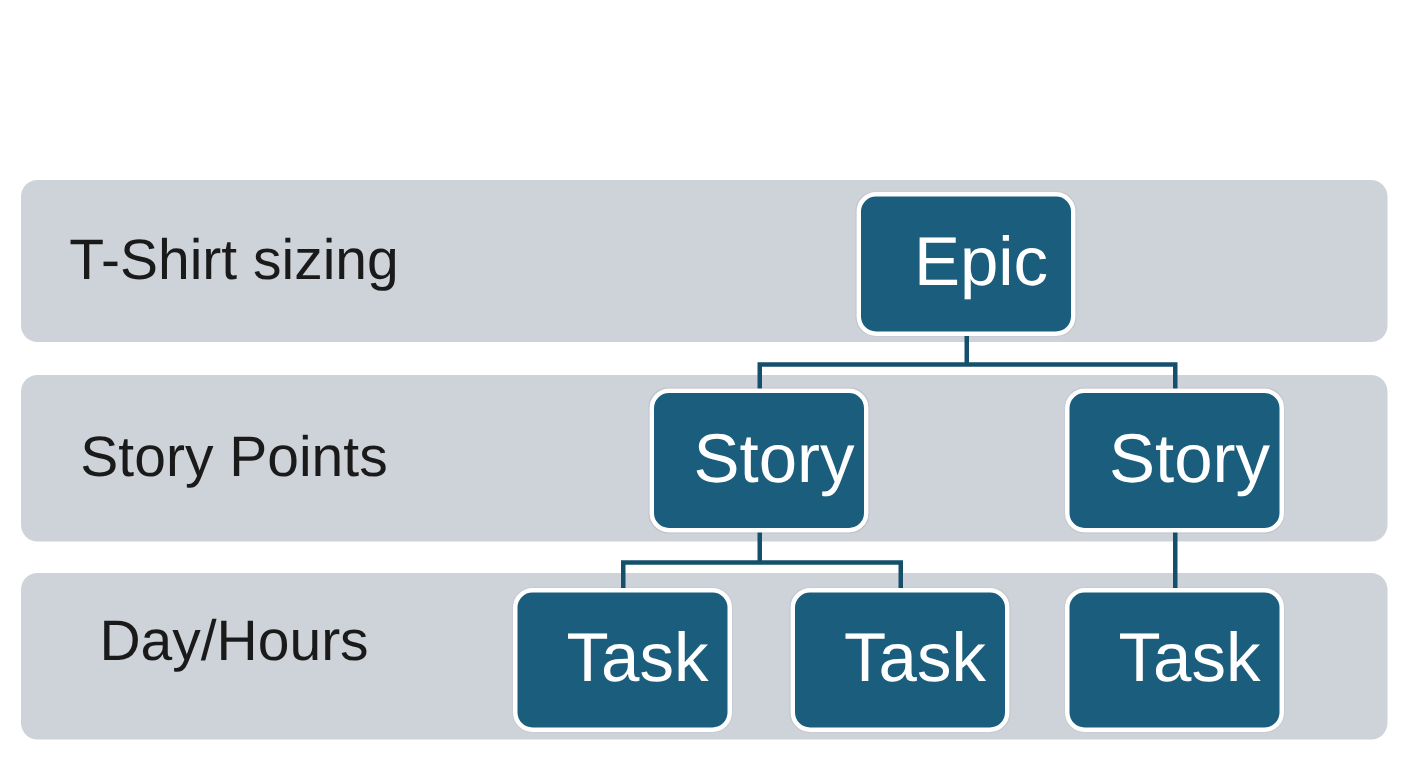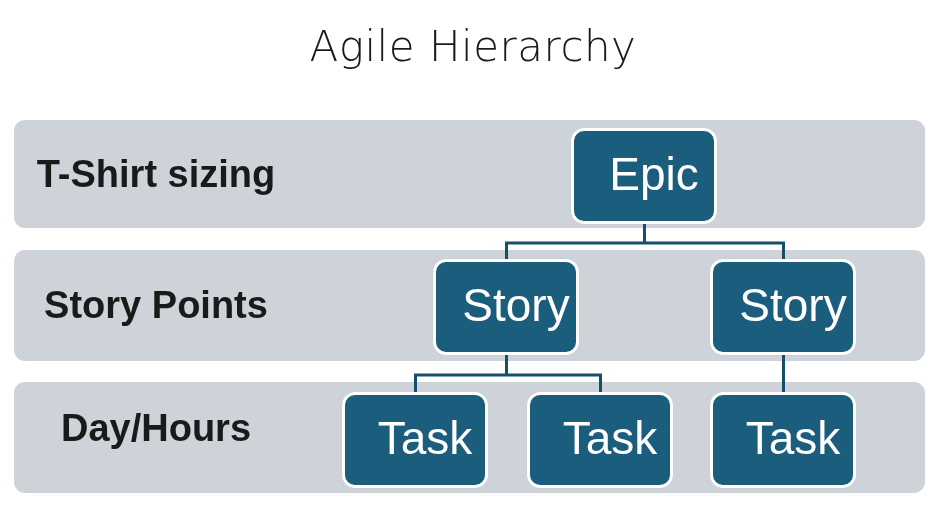--- a/index.html
+++ b/index.html
@@ -38,21 +38,21 @@
     border-radius:11px;
   }
   .band.b1{top:120px;height:108px;}
   .band.b2{top:250px;height:111px;}
   .band.b3{top:382px;height:111px;}
   .band-label{
     position:absolute;
     left:14px;width:284px;
     display:flex;align-items:center;justify-content:center;
     font-size:38px;
-    font-weight:700;
+    font-weight:400;
     color:var(--band-label-text,#1a1a1a);
   }
   .band-label.b1{top:120px;height:108px;}
   .band-label.b2{top:250px;height:111px;}
   .band-label.b3{top:382px;height:93px;}
   .connectors{
     position:absolute;left:0;top:0;width:946px;height:508px;
   }
   .connectors path{
     stroke:var(--connector,#14506b);
@@ -82,21 +82,20 @@
   .n-story2{left:710px;top:259px;}
   .n-task1{left:342px;top:392px;}
   .n-task2{left:527px;top:392px;}
   .n-task3{left:710px;top:392px;}
 </style>
 </head>
 <body>
 
 <div class="stage">
 
-  <h1 class="title">Agile Hierarchy</h1>
 
   <div class="band b1"></div>
   <div class="band b2"></div>
   <div class="band b3"></div>
 
   <div class="band-label b1">T-Shirt sizing</div>
   <div class="band-label b2">Story Points</div>
   <div class="band-label b3">Day/Hours</div>
 
   <svg class="connectors" viewBox="0 0 946 508" xmlns="http://www.w3.org/2000/svg" aria-hidden="true">

